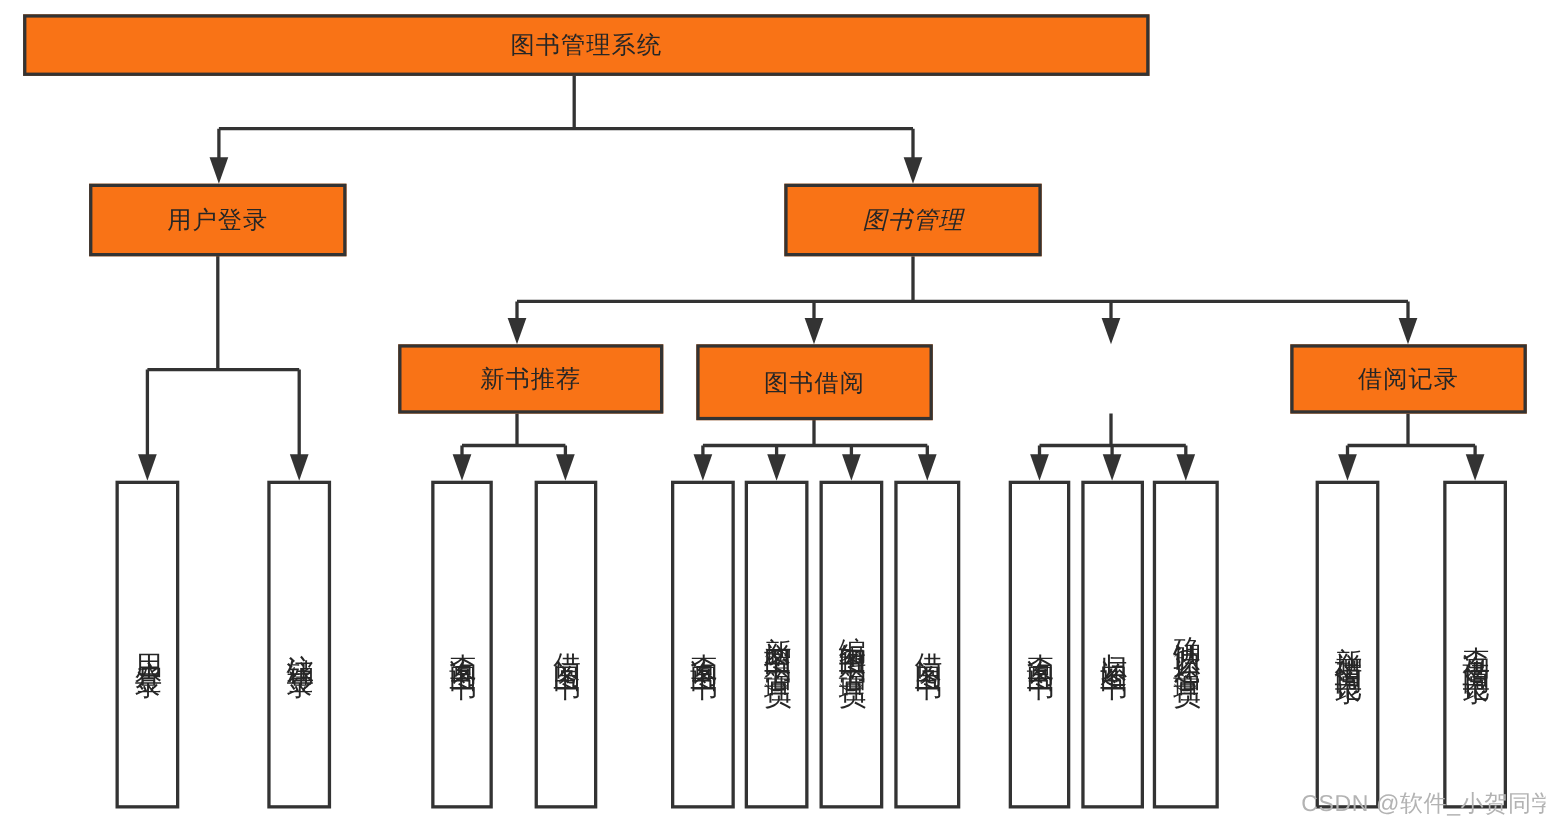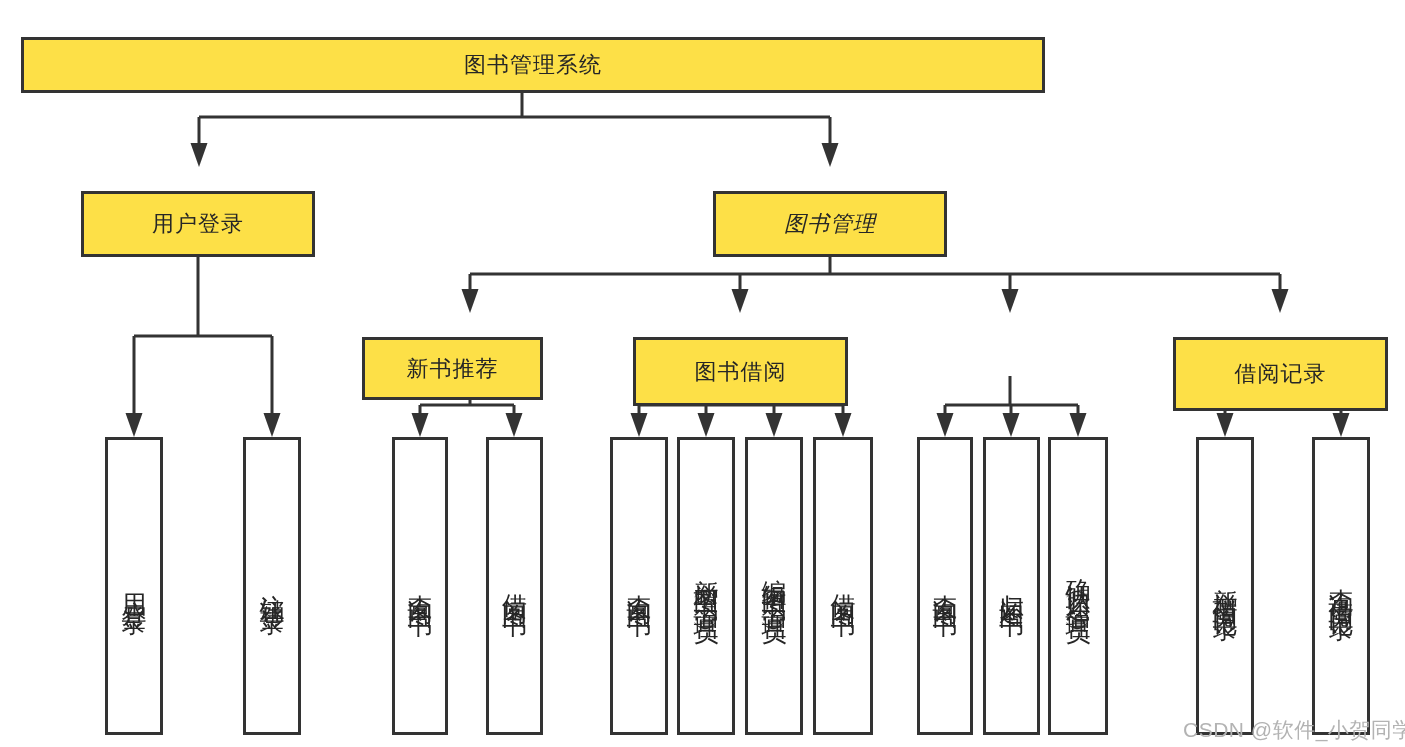--- a/index.html
+++ b/index.html
@@ -14,25 +14,24 @@
     width: 1405px; height: 747px;
     background: #ffffff;
   }
   svg.wires {
     position: absolute; left: 0; top: 0;
     width: 1405px; height: 747px;
   }
   .hnode {
     position: absolute;
     border: 3px solid #333333;
-    background: #fde047;
+    background: #f97316;
     display: flex; align-items: center; justify-content: center;
     font-size: 22px; color: #262626; letter-spacing: 1px;
     z-index: 2;
-    margin-top: 24px;
   }
   .vnode {
     position: absolute;
     border: 3px solid #333333;
     background: #ffffff;
     display: flex; align-items: center; justify-content: center;
     color: #262626;
     z-index: 2;
   }
   .vnode .vtext {
@@ -96,23 +95,23 @@
       <polygon points="1216.5,413 1233.5,413 1225,437"></polygon>
       <polygon points="1332.5,413 1349.5,413 1341,437"></polygon>
     </g>
   </svg>
 
   <div class="hnode" style="left:21px; top:13px; width:1024px; height:56px;">图书管理系统</div>
 
   <div class="hnode" style="left:81px; top:167px; width:234px; height:66px;">用户登录</div>
   <div class="hnode" style="left:713px; top:167px; width:234px; height:66px;font-style:italic;">图书管理</div>
 
-  <div class="hnode" style="left:362px; top:313px; width:181px; height:63px;">新书推荐</div>
+  <div class="hnode" style="left:362px; top:313px; width:241px; height:63px;">新书推荐</div>
   <div class="hnode" style="left:633px; top:313px; width:215px; height:69px;">图书借阅</div>
-  <div class="hnode" style="left:1173px; top:313px; width:215px; height:74px;">借阅记录</div>
+  <div class="hnode" style="left:1173px; top:313px; width:215px; height:63px;">借阅记录</div>
 
   <div class="vnode" style="left:105px; top:437px; width:58px; height:298px;">
     <span class="vtext">用户登录</span>
   </div>
   <div class="vnode" style="left:243px; top:437px; width:58px; height:298px;">
     <span class="vtext">注销登录</span>
   </div>
 
   <div class="vnode" style="left:392px; top:437px; width:56px; height:298px;">
     <span class="vtext">查询图书</span>

